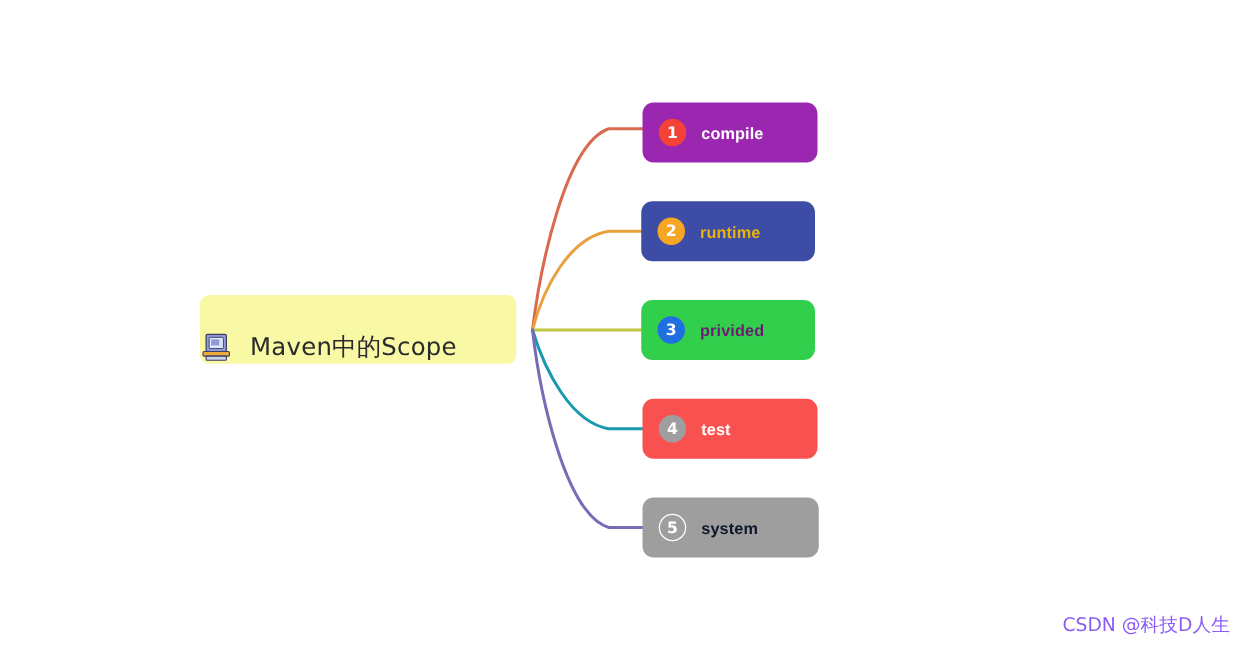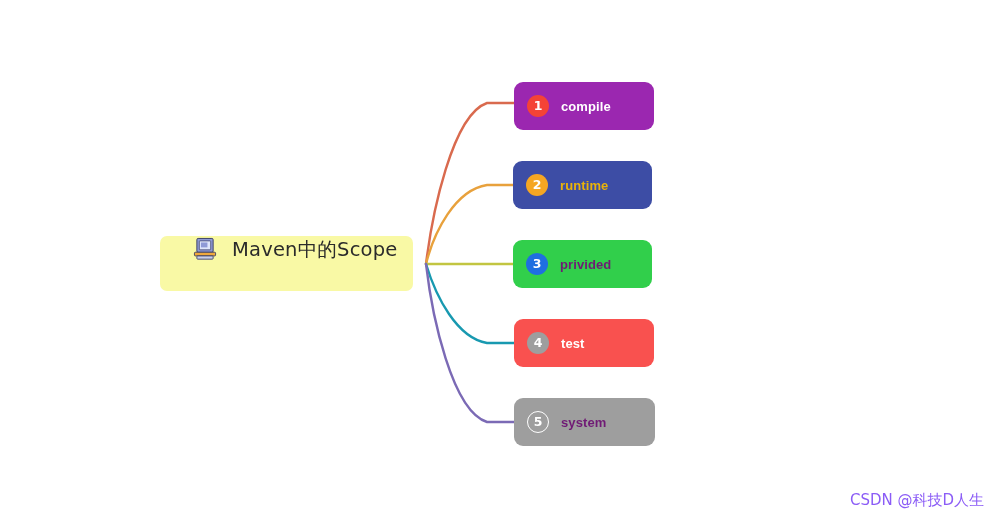--- a/index.html
+++ b/index.html
@@ -36,23 +36,22 @@
   
   .root-node {
     position: absolute;
     left: 160px;
     top: 236px;
     width: 253px;
     height: 55px;
     background: #f9f9a5;
     border-radius: 7px;
     display: flex;
-    align-items: flex-start;
+    align-items: flex-end;
     box-sizing: border-box;
-    padding-left: 32px;
   }
   .root-icon {
     width: 26px;
     height: 26px;
     margin-right: 14px;
     flex: 0 0 auto;
     display: block;
   }
   .root-label {
     font-size: 19.5px;
@@ -151,18 +150,18 @@
     <span class="branch-label" style="color: #701a75;">privided</span>
   </div>
 
   <div class="branch-node" style="left: 514px; top: 319px; width: 140px; background: rgb(249, 81, 79); height: 48px;">
     <span class="badge" style="background:#9e9e9e; color:#ffffff;">4</span>
     <span class="branch-label" style="color: rgb(255, 255, 255); text-align: right;">test</span>
   </div>
 
   <div class="branch-node" style="left: 514px; top: 398px; width: 141px; background: rgb(158, 158, 158); height: 48px;">
     <span class="badge outline" style="color: rgb(255, 255, 255); background: transparent; border: 1.6px solid rgb(255, 255, 255);">5</span>
-    <span class="branch-label" style="color: #701a75;">system</span>
+    <span class="branch-label" style="color: #0f172a;">system</span>
   </div>
 
   <div class="watermark" style="color: #8b5cf6;">CSDN @科技D人生</div>
 
 </div>
 
 </body></html>

